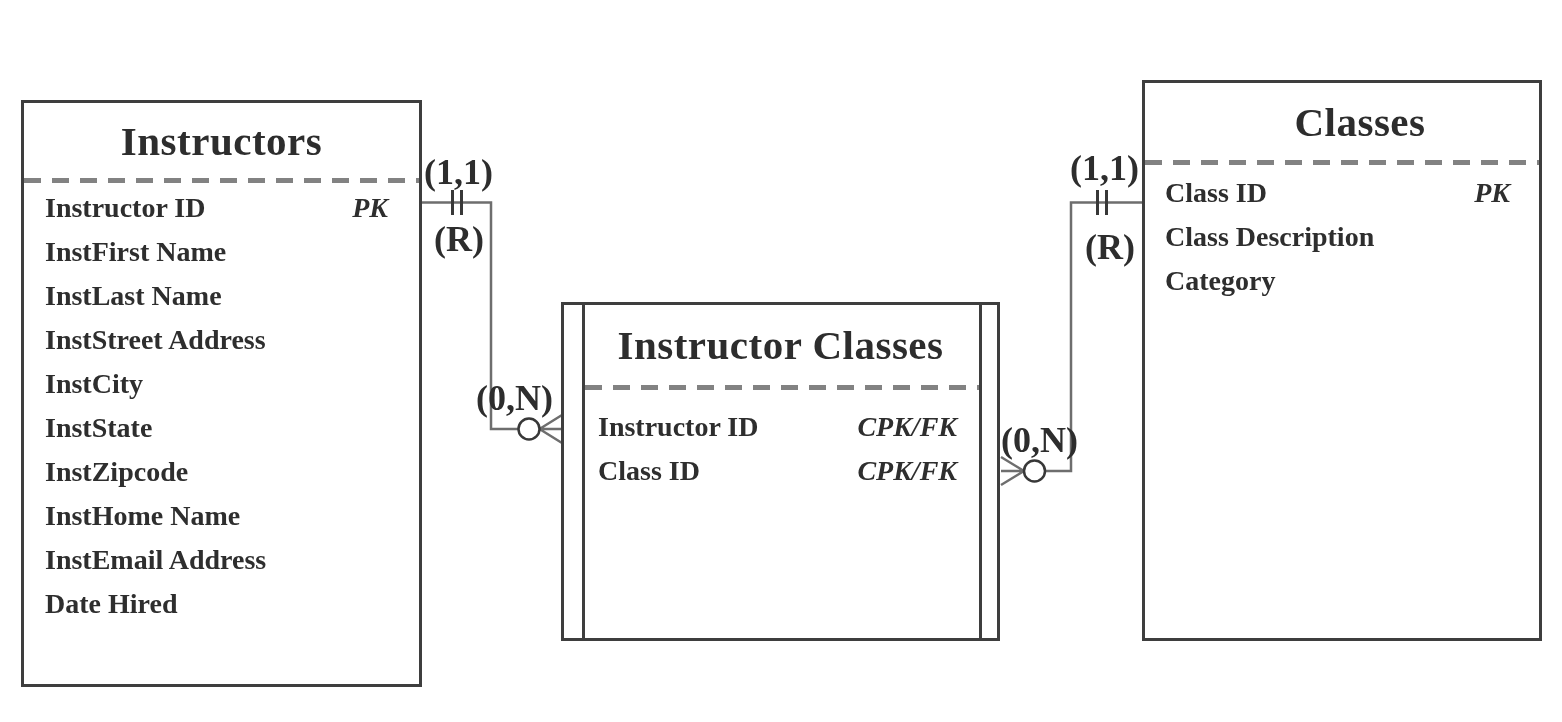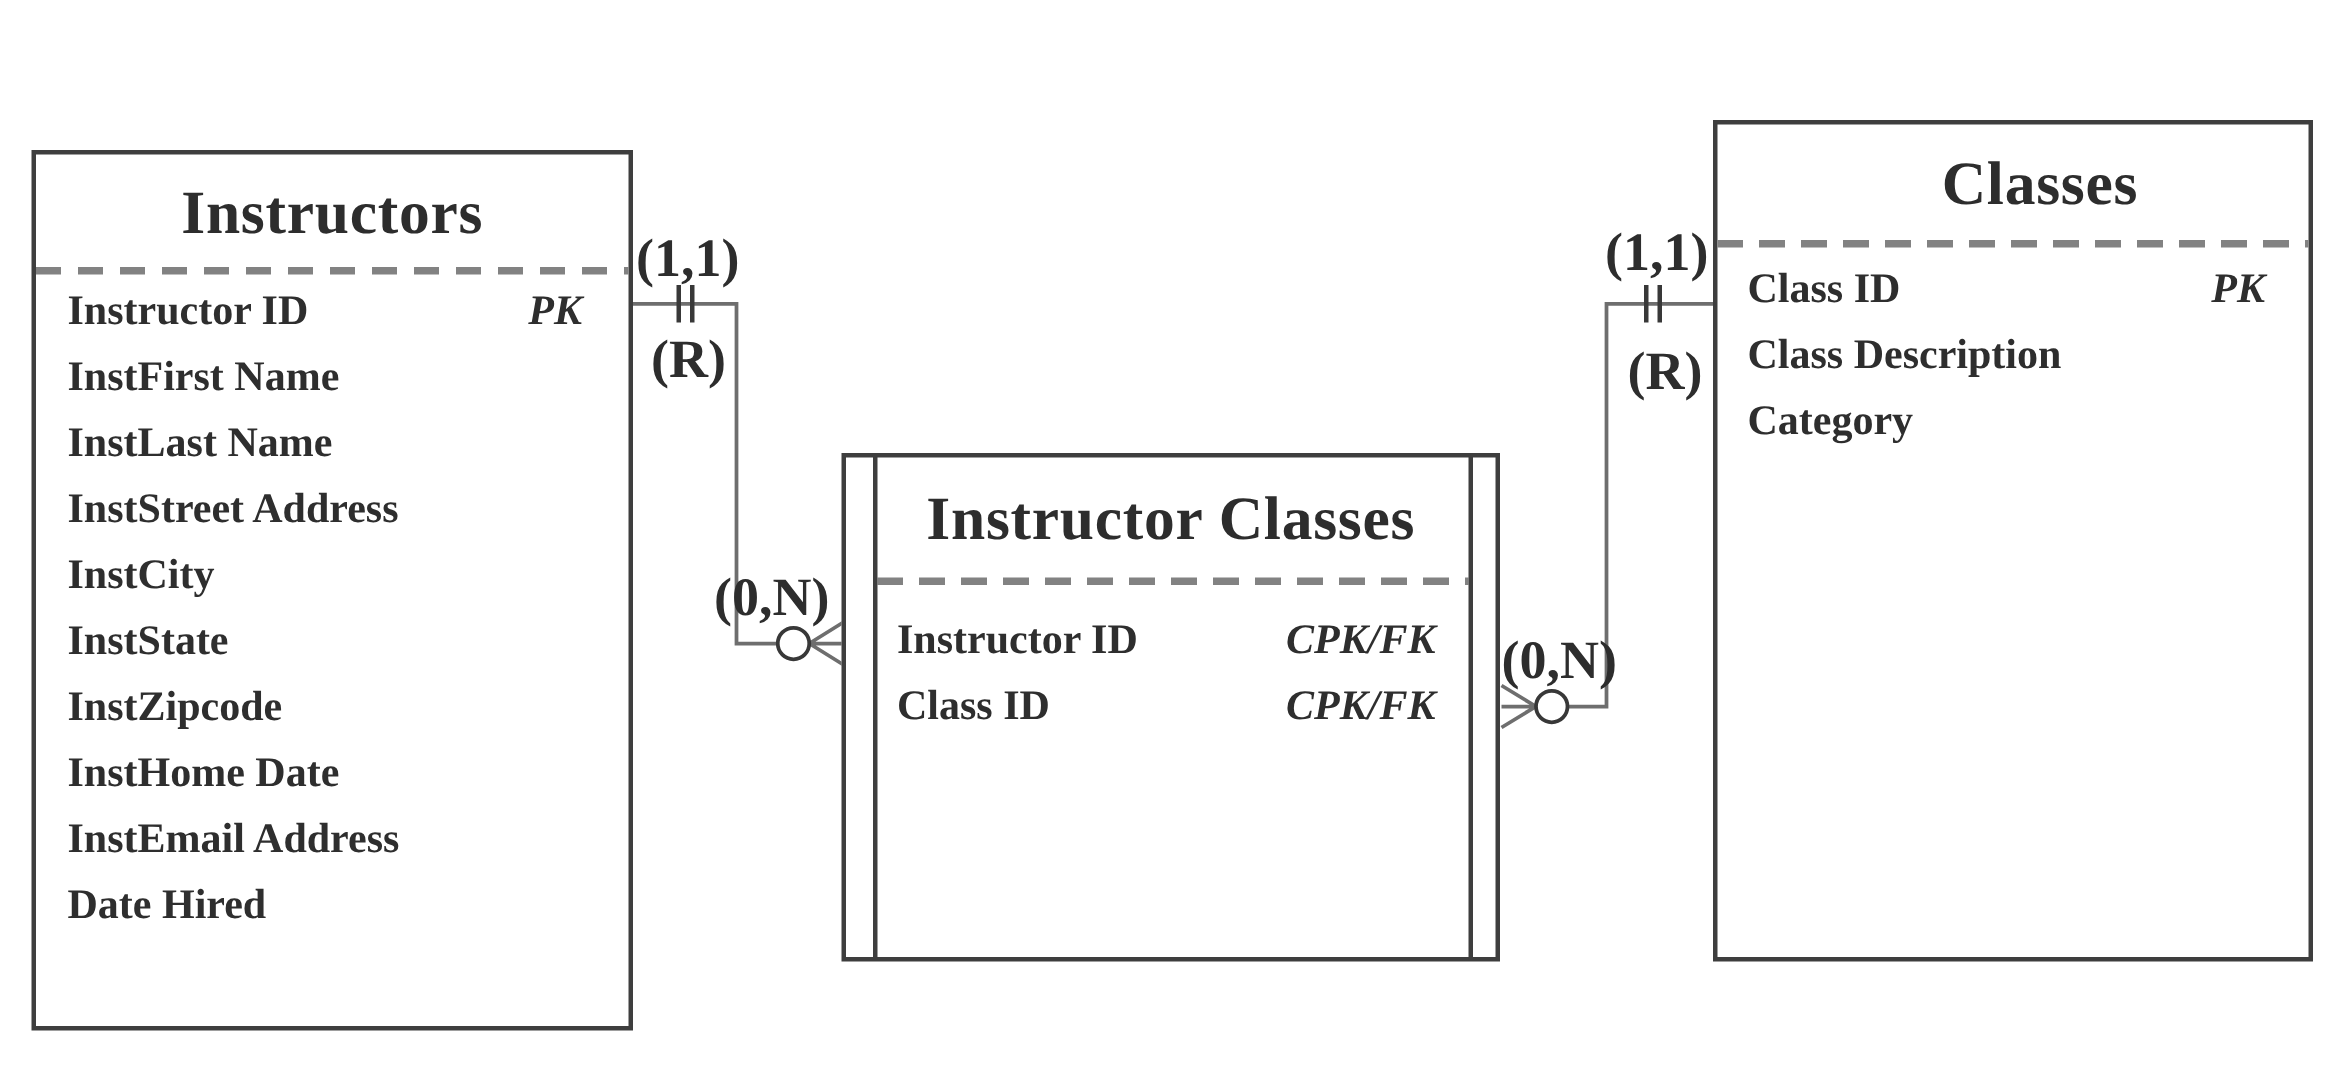--- a/index.html
+++ b/index.html
@@ -150,21 +150,21 @@
       </div>
       <div class="attr-row">
         <span class="attr-name">InstState</span>
         <span class="attr-key"></span>
       </div>
       <div class="attr-row">
         <span class="attr-name">InstZipcode</span>
         <span class="attr-key"></span>
       </div>
       <div class="attr-row">
-        <span class="attr-name">InstHome Date</span>
+        <span class="attr-name">InstHome Name</span>
         <span class="attr-key"></span>
       </div>
       <div class="attr-row">
         <span class="attr-name">InstEmail Address</span>
         <span class="attr-key"></span>
       </div>
       <div class="attr-row">
         <span class="attr-name">Date Hired</span>
         <span class="attr-key"></span>
       </div>

